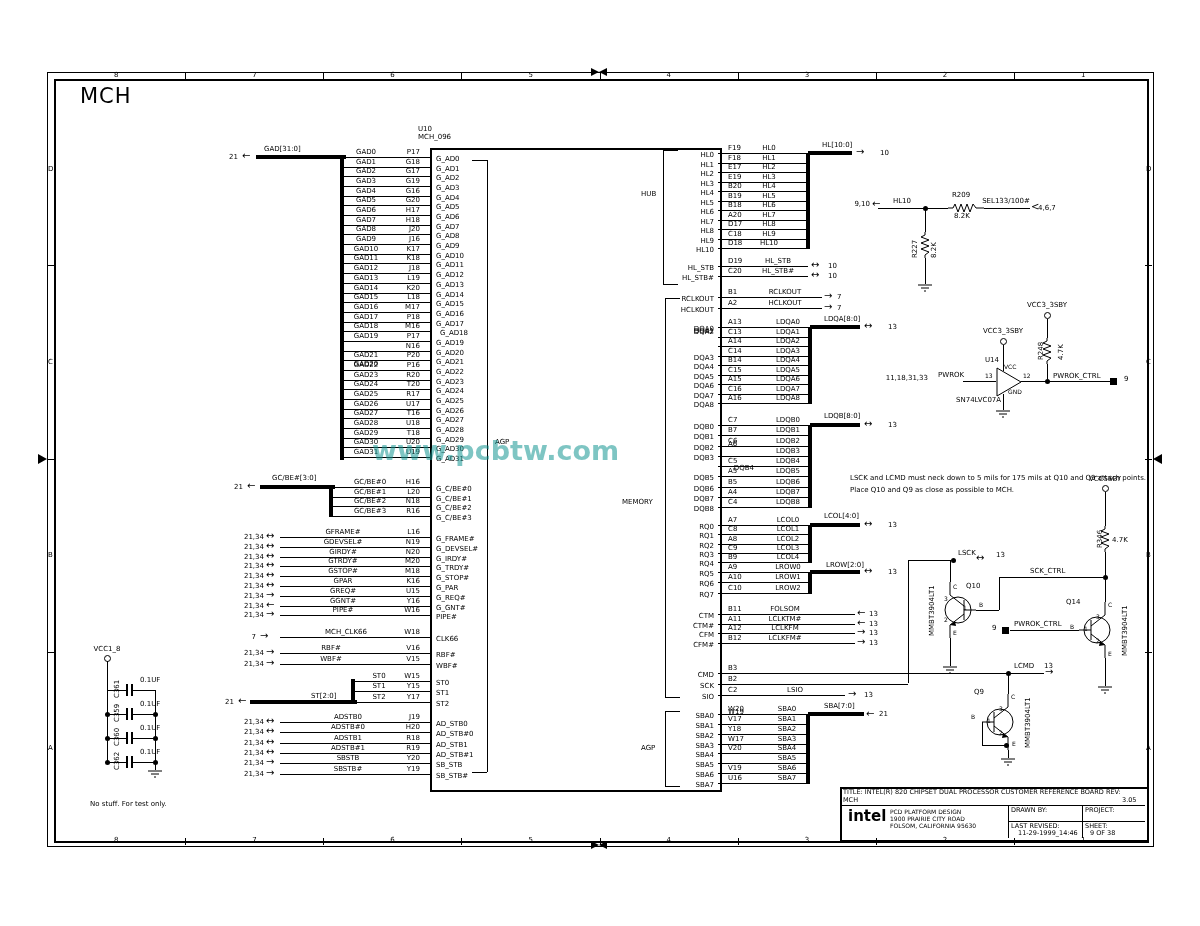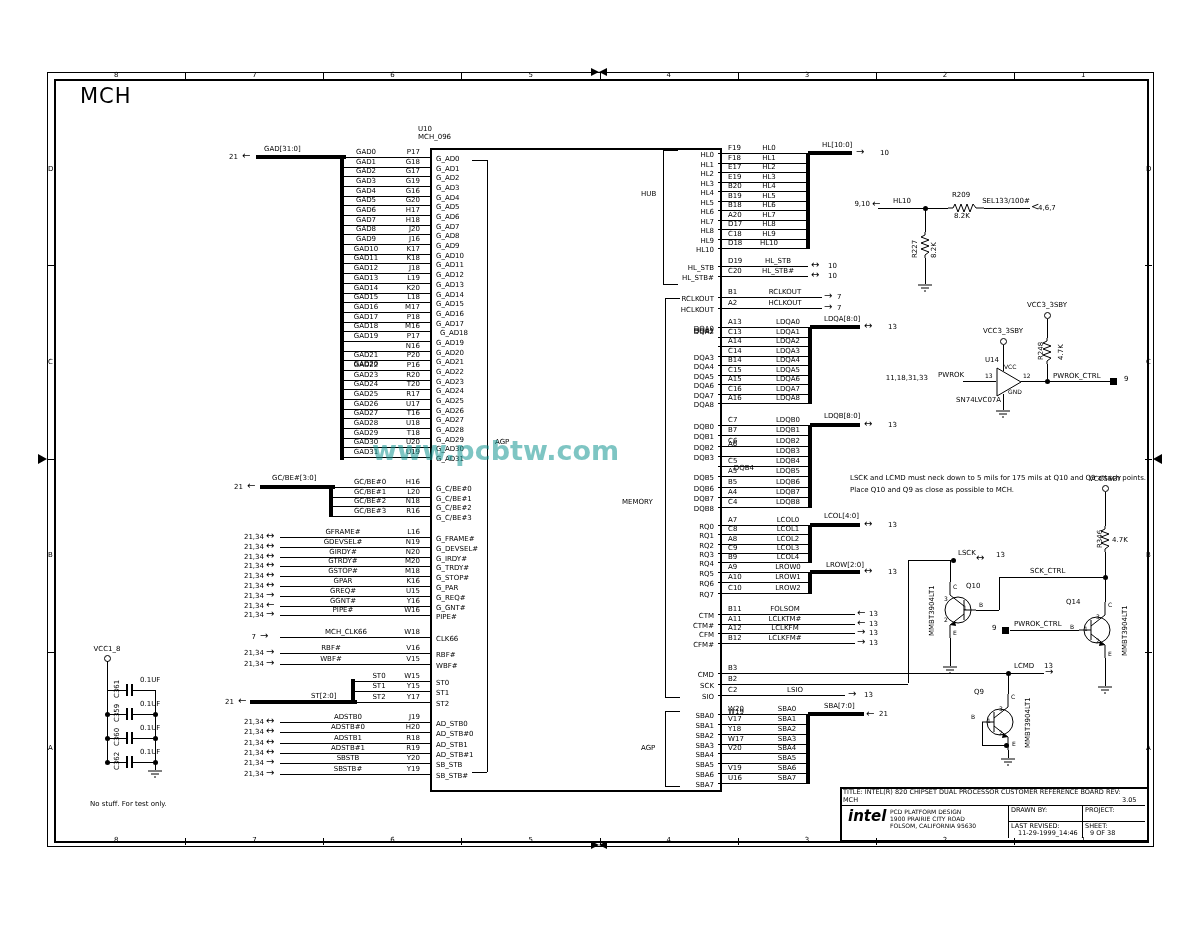--- a/index.html
+++ b/index.html
@@ -23,21 +23,21 @@
   .sq{position:absolute;width:7px;height:7px;background:#000}
   .shape{position:absolute}
   .shape svg{display:block}
   .shape line,.shape polyline,.shape polygon,.shape circle{stroke:#000;stroke-width:1;fill:none}
   .shape .fill{fill:#000;stroke:none}
   .frame{position:absolute;border:1px solid #000}
   .frame2{position:absolute;border:2px solid #000}
   .chipbox{position:absolute;border:2px solid #000}
   .wm-cn{position:absolute;font-size:70px;line-height:80px;letter-spacing:7px;color:rgba(150,150,150,0.40);z-index:5;pointer-events:none;font-weight:bold}
   .wm-url{position:absolute;font-size:27px;line-height:30px;font-weight:bold;color:rgba(20,150,145,0.55);z-index:6;pointer-events:none}
-  .logo{position:absolute;font-size:15px;line-height:16px;font-weight:bold;font-style:italic}
+  .logo{position:absolute;font-size:15px;line-height:16px;font-weight:bold;}
   .tri{position:absolute;width:0;height:0}
 </style>
 </head>
 <body>
 
 <div id="schematic">
 
   <div class="frame" style="left:47px;top:72px;width:1105px;height:773px"></div>
   <div class="frame2" style="left:54px;top:79px;width:1091px;height:760px"></div>
 

